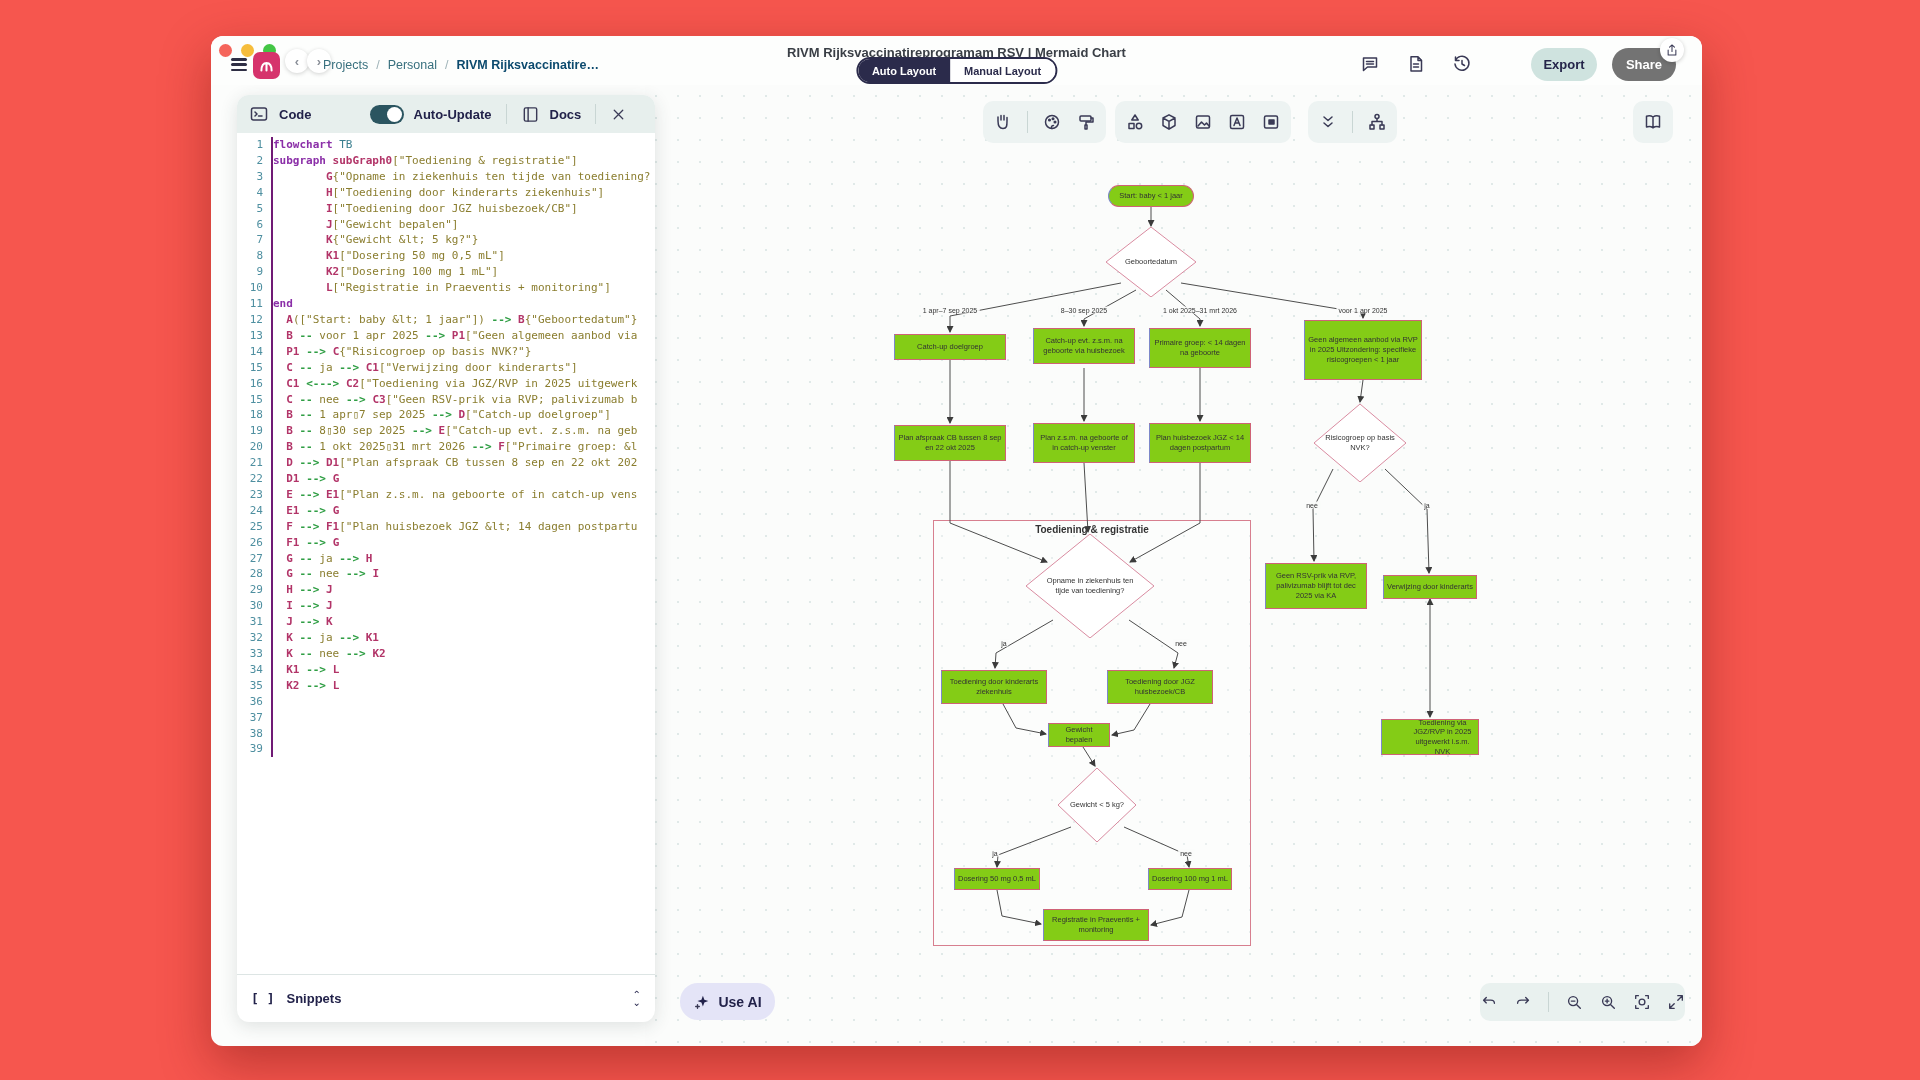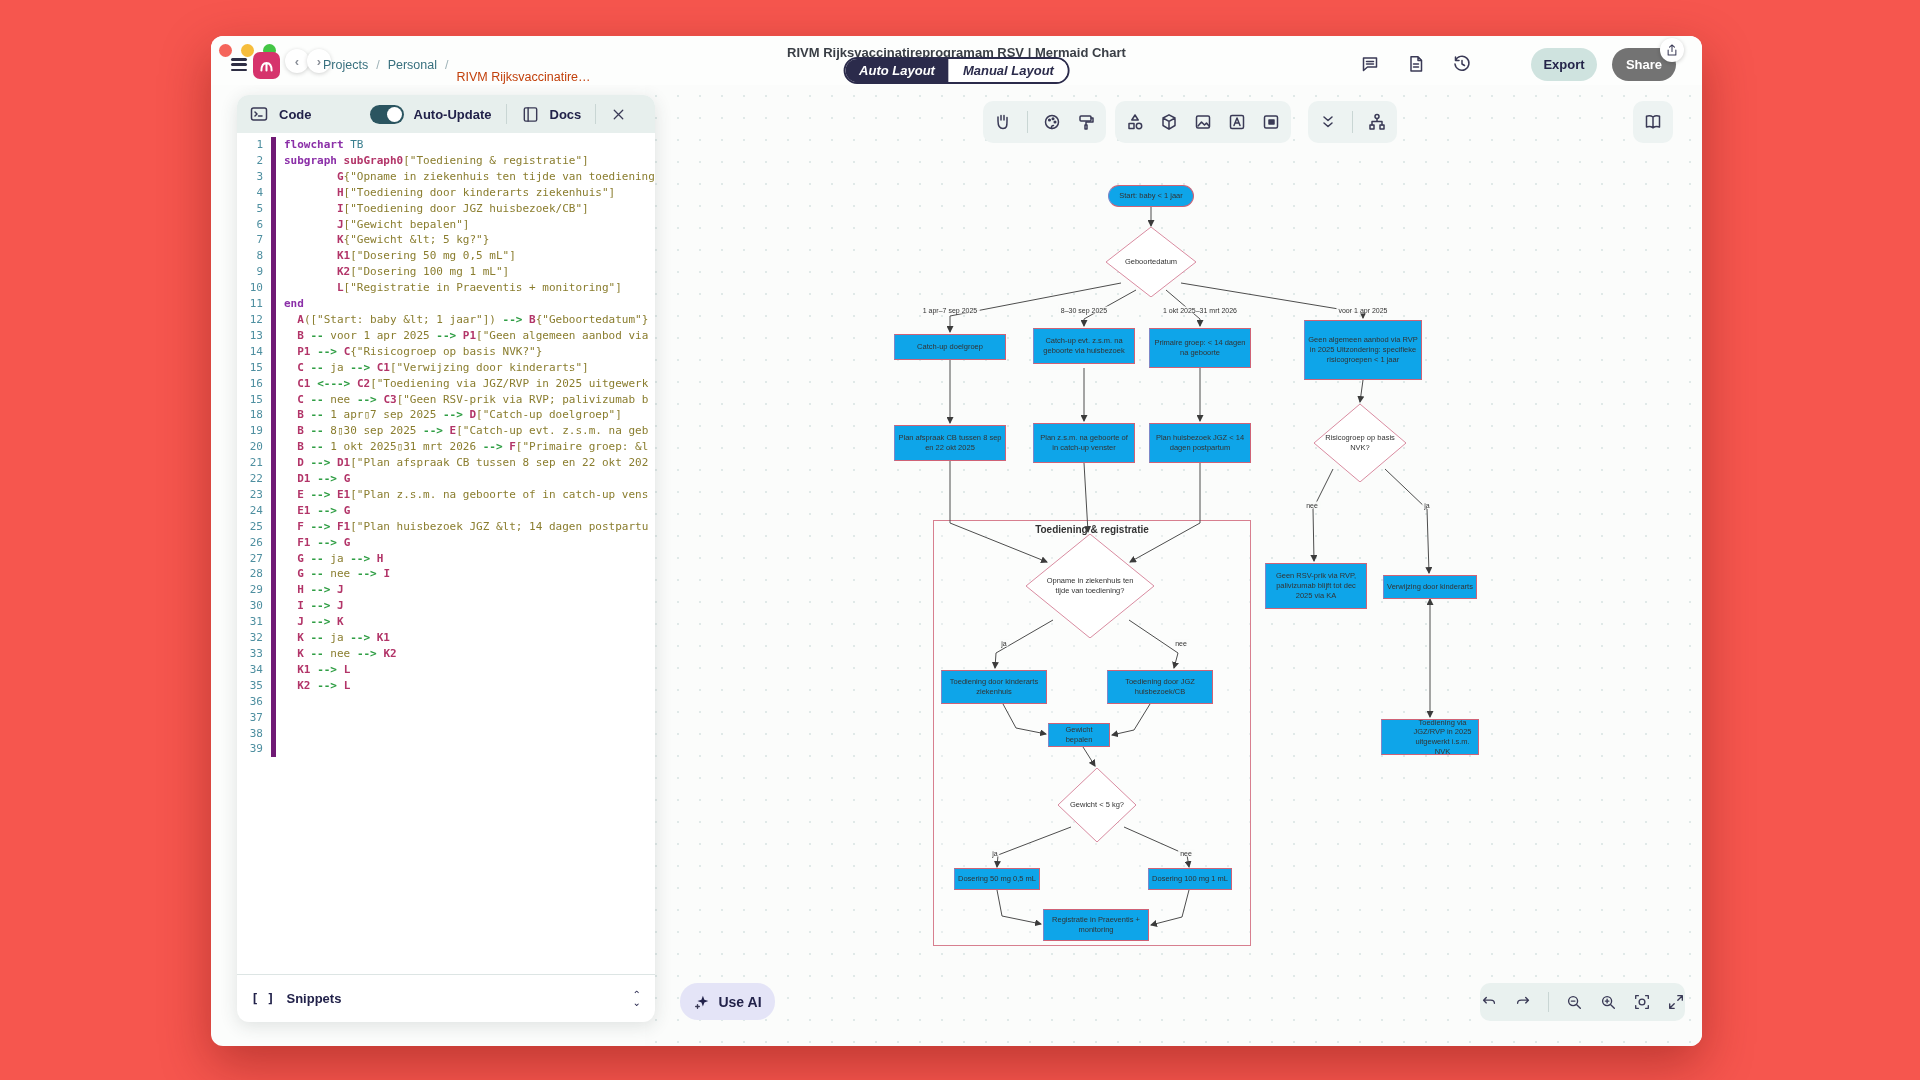--- a/index.html
+++ b/index.html
@@ -10,24 +10,24 @@
   
   .win-header { position:absolute; left:0; top:0; width:100%; height:49px; background:#fdfefd; z-index:30; }
   .lights { position:absolute; left:8px; top:8px; display:flex; gap:9px; }
   .light { width:13px; height:13px; border-radius:50%; }
   .hamburger { position:absolute; left:20px; top:22px; width:16px; height:13px; display:flex; flex-direction:column; justify-content:space-between; cursor:pointer; }
   .hamburger span { height:2.5px; background:#2e2e44; border-radius:2px; }
   .logo { position:absolute; left:42px; top:16px; width:27px; height:27px; border-radius:7px; background:#d6336c; display:flex; align-items:center; justify-content:center; }
   .nav-circ { position:absolute; top:13px; width:24px; height:24px; border-radius:50%; background:#fff; box-shadow:0 1px 4px rgba(0,0,0,.18); display:flex; align-items:center; justify-content:center; color:#8a8f98; font-size:13px; font-weight:bold; }
   .breadcrumb { position:absolute; left:112px; top:22px; font-size:12.5px; color:#38707e; display:flex; gap:8px; white-space:nowrap; }
   .breadcrumb .sep { color:#9fb3b8; }
-  .breadcrumb .crumb:last-child { color:#c2410c; font-weight:normal;margin-top:12px; }
+  .breadcrumb .crumb:last-child { color:#0c4a6e; font-weight:bold; }
   .doc-title { position:absolute; left:0; right:0; top:9px; text-align:center; font-size:13px; color:#3a3f46; font-weight:bold; z-index:1; }
   .layout-toggle { position:absolute; left:50%; transform:translateX(-50%); top:21px; height:27px; display:flex; border:2px solid #2b2b4b; border-radius:14px; overflow:hidden; background:#fff; z-index:2; }
-  .layout-toggle .seg { padding:0 14px; font-size:13px; font-weight:bold; display:flex; align-items:center; cursor:pointer; color:#2b2b4b; background:#fff;font-style:italic; }
+  .layout-toggle .seg { padding:0 14px; font-size:11px; font-weight:bold; display:flex; align-items:center; cursor:pointer; color:#2b2b4b; background:#fff; }
   .layout-toggle .seg.active { background:#2b2b4b; color:#fff; }
   .hdr-icons { position:absolute; right:230px; top:18px; display:flex; gap:26px; z-index:2; }
   .hicon { width:20px; height:20px; cursor:pointer; }
   .btn { position:absolute; top:12px; height:33px; border-radius:17px; display:flex; align-items:center; justify-content:center; font-size:13px; font-weight:bold; cursor:pointer; z-index:2; }
   .btn-export { right:105px; width:66px; background:#cfe3df; color:#25254a; }
   .btn-share { right:26px; width:64px; background:#737373; color:#fff; }
   .share-circ { position:absolute; right:18px; top:2px; width:24px; height:24px; border-radius:50%; background:#fff; box-shadow:0 1px 4px rgba(0,0,0,.2); display:flex; align-items:center; justify-content:center; z-index:3; }
 
   
   .canvas { position:absolute; left:434px; top:49px; width:1057px; height:961px;
@@ -40,39 +40,39 @@
   .tool-pill .tdiv { width:1px; height:22px; background:#c9d6d4; }
   .ticon { width:20px; height:20px; cursor:pointer; display:block; }
 
   .use-ai { position:absolute; left:15px; top:898px; width:95px; height:37px; background:#e4e4f7; border-radius:18px; display:flex; align-items:center; justify-content:center; gap:7px; font-size:14px; font-weight:bold; color:#22224a; cursor:pointer; z-index:8; }
   .zoombar { position:absolute; left:815px; top:898px; width:205px; height:38px; background:#e9f1ef; border-radius:10px; display:flex; align-items:center; justify-content:center; gap:16px; z-index:8; }
   .zoombar .tdiv { width:1px; height:20px; background:#c9d6d4; }
 
   
   .sgraph { position:absolute; border:1px solid #d77f8f; background:rgba(255,255,255,.25); z-index:1; }
   .sgraph .sg-title { position:absolute; top:3px; left:0; right:0; text-align:center; font-size:10px; font-weight:bold; color:#333; }
-  .node { position:absolute; background:#0ea5e9; border:1px solid #cf6276; border-left-color:#7d88c9; display:flex; align-items:center; justify-content:center; text-align:center; font-size:7.5px; line-height:1.3; color:#333; padding:2px 3px; z-index:4; }
+  .node { position:absolute; background:#84cc16; border:1px solid #cf6276; border-left-color:#7d88c9; display:flex; align-items:center; justify-content:center; text-align:center; font-size:7.5px; line-height:1.3; color:#333; padding:2px 3px; z-index:4; }
   .node.stadium { border-radius:999px; }
   .dnode { position:absolute; z-index:4; }
   .dnode svg { position:absolute; left:0; top:0; }
   .dnode .dlabel { position:absolute; left:12%; right:12%; top:0; bottom:0; display:flex; align-items:center; justify-content:center; text-align:center; font-size:7.5px; line-height:1.3; color:#333; }
   .elabel { position:absolute; transform:translate(-50%,-50%); font-size:7px; color:#333; background:rgba(251,252,251,.92); padding:0 2px; z-index:3; white-space:nowrap; }
   .edges { position:absolute; left:0; top:0; z-index:2; }
 
   
   .panel { position:absolute; left:26px; top:59px; width:418px; height:927px; background:#fff; border-radius:12px; box-shadow:0 4px 18px rgba(40,60,60,.14); z-index:20; display:flex; flex-direction:column; overflow:hidden; }
   .panel-header { height:38px; background:#e7efed; display:flex; align-items:center; padding:0 12px; gap:10px; flex:none; }
   .panel-header .ph-label { font-size:13px; font-weight:bold; color:#22224a; }
   .pdiv { width:1px; height:20px; background:#c9d6d4; margin:0 4px; }
   .switch { width:34px; height:19px; border-radius:10px; background:#2b5560; position:relative; cursor:pointer; margin-left:48px; }
   .switch .knob { position:absolute; right:2px; top:2px; width:15px; height:15px; background:#fff; border-radius:50%; }
   .code-area { flex:1; overflow:hidden; position:relative; font-family:"DejaVu Sans Mono","Liberation Mono",monospace; font-size:11px; line-height:15.9px; padding-top:4px; }
   .cl { display:flex; white-space:pre; }
   .ln { width:34px; flex:none; text-align:right; padding-right:8px; color:#4e8fa0; user-select:none; }
-  .ct { flex:1; color:#8a7d2e; border-left:5px solid #701a75; padding-left:8px; overflow:hidden; }
+  .ct { flex:1; color:#8a7d2e; border-left:2px solid #701a75; overflow:hidden; }
   .ct b.k { color:#8b2fa8; } .ct span.t { color:#3a7f8f; } .ct span.i { color:#b23468; font-weight:bold; } .ct b.a { color:#2f9e44; }
   .panel-footer { flex:none; height:48px; border-top:1px solid #dde5e4; display:flex; align-items:center; padding:0 14px; gap:12px; }
   .snip-icon { font-family:"DejaVu Sans Mono",monospace; font-size:13px; font-weight:bold; color:#22224a; }
   .snip-label { font-size:13px; font-weight:bold; color:#22224a; flex:1; }
   .updown { display:flex; flex-direction:column; line-height:8px; font-size:10px; color:#22224a; cursor:pointer; }
 
   svg.icon { stroke:#3a3a56; stroke-width:1.5; fill:none; stroke-linecap:round; stroke-linejoin:round; }
 </style>
 </head>
 <body>

